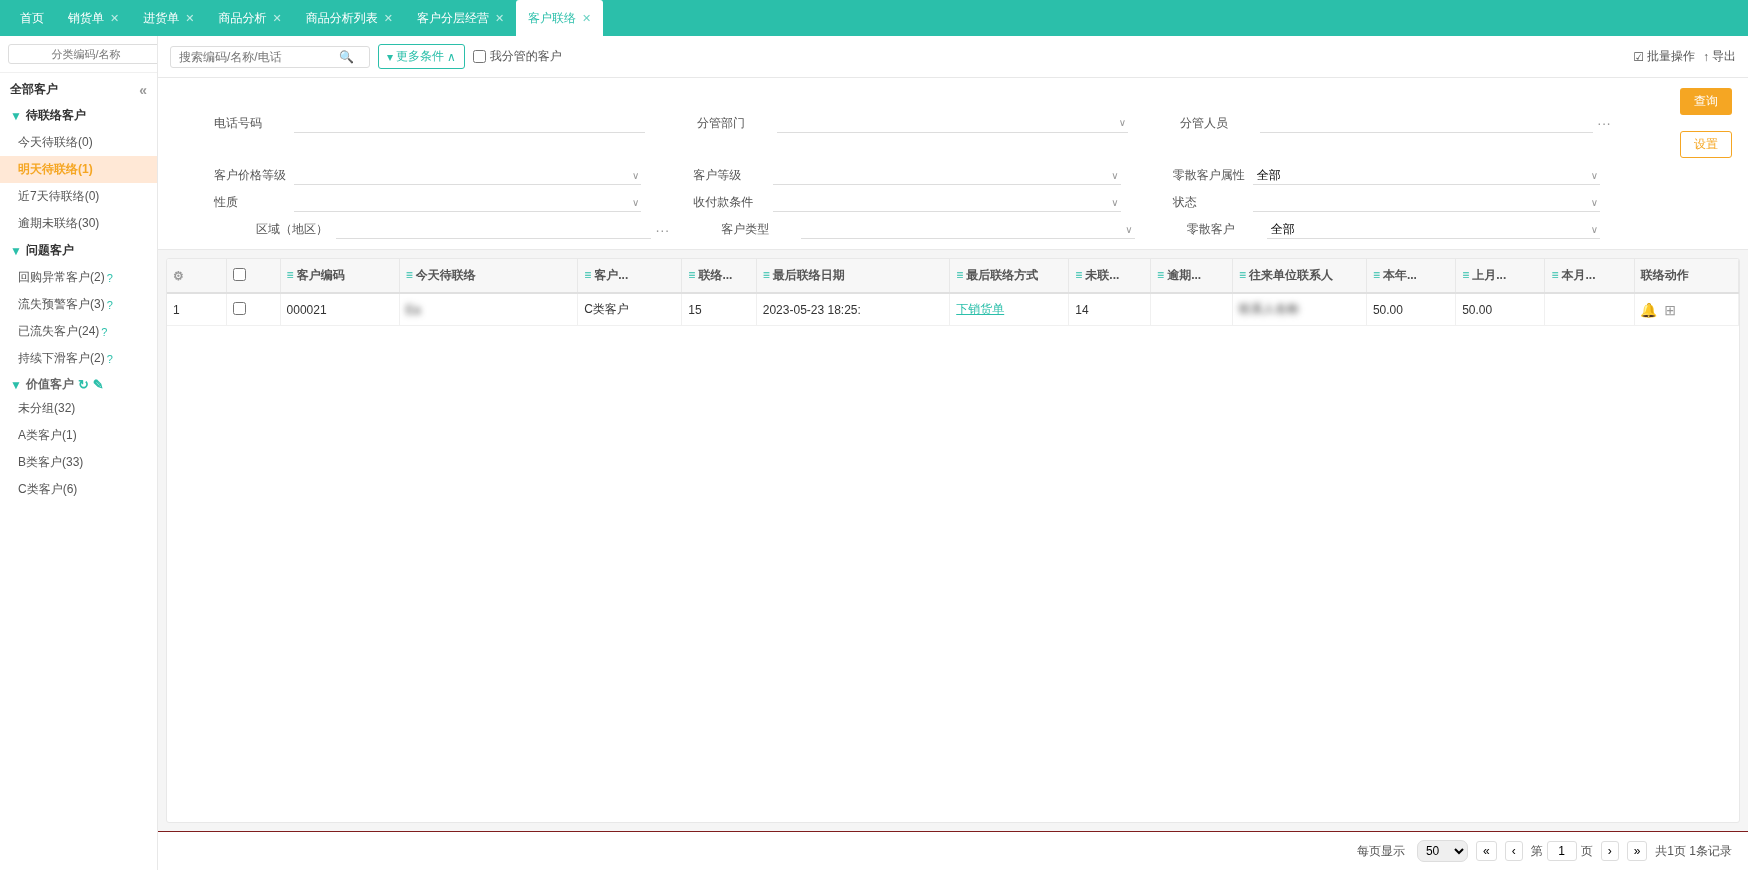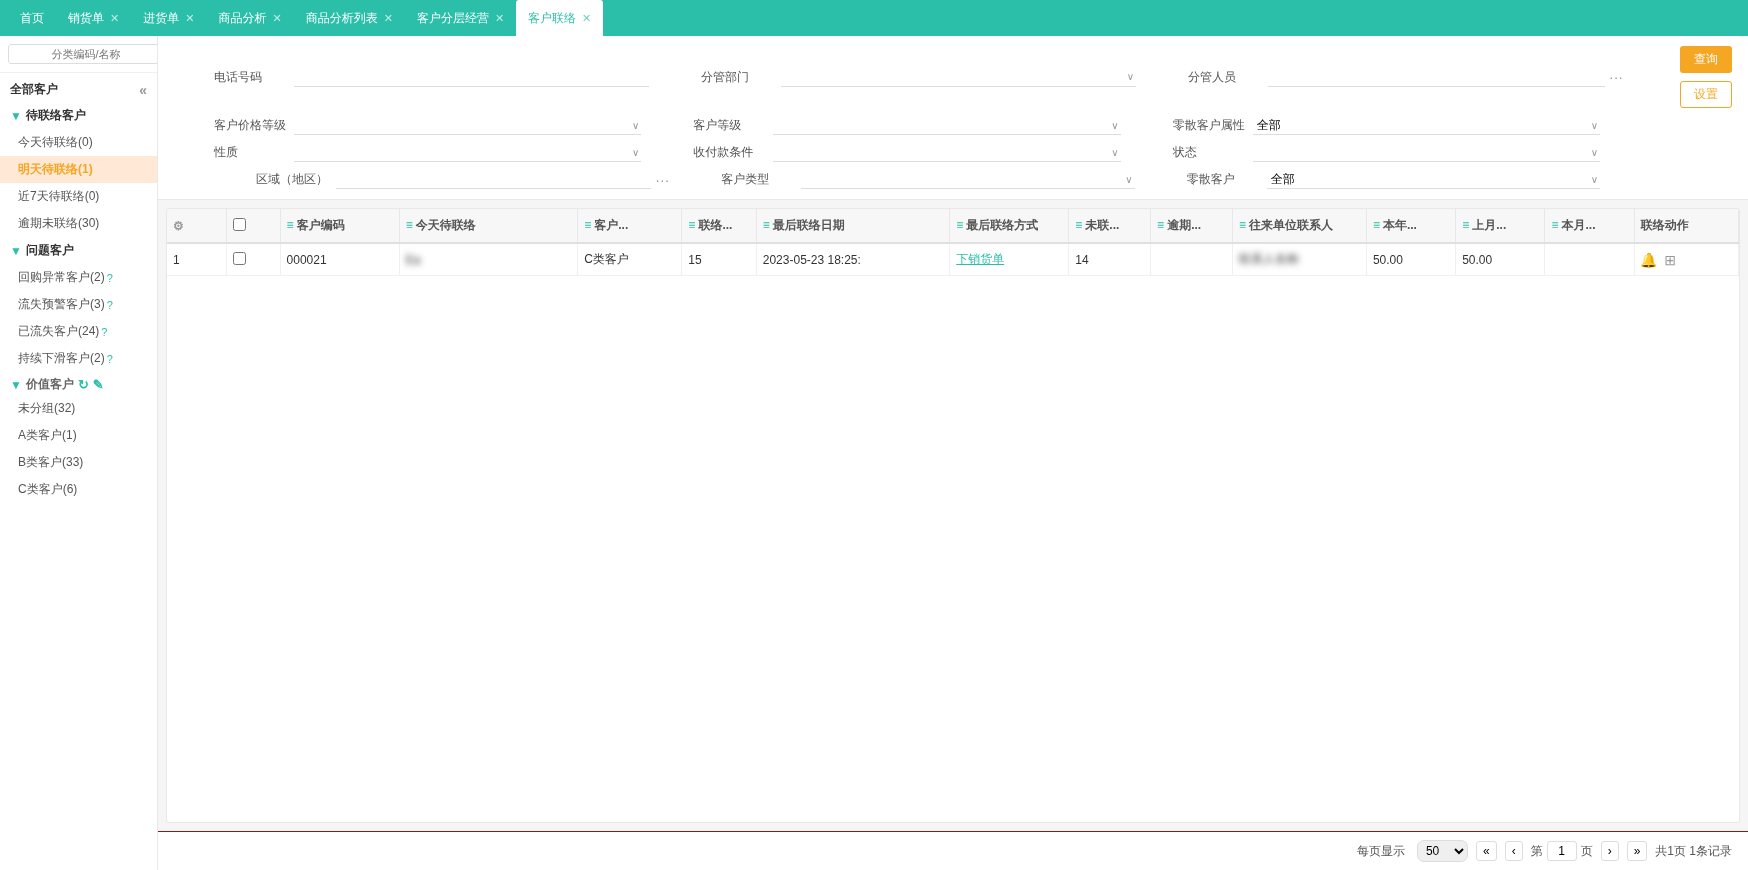--- a/index.html
+++ b/index.html
@@ -224,22 +224,22 @@
       font-size: 12px;
       appearance: none;
       padding: 2px 4px;
       cursor: pointer;
     }
     .filter-select-wrap .chevron { color: #999; font-size: 10px; position: absolute; right: 2px; }
     .filter-dots { color: #999; font-size: 14px; margin-left: 4px; cursor: pointer; }
     .filter-action {
       display: flex;
       flex-direction: column;
-      gap: 8px;
-      margin-left: 8px;
+      gap: 16px;
+      margin-left: 20px;
       padding-left: 37px;
     }
     .btn-query {
       background: #f5a623;
       color: #fff;
       border: none;
       border-radius: 3px;
       padding: 5px 14px;
       cursor: pointer;
       font-size: 12px;
@@ -459,20 +459,45 @@
     <div class="sidebar-item">
       <span>B类客户(33)</span>
     </div>
     <div class="sidebar-item">
       <span>C类客户(6)</span>
     </div>
   </div>
 
   <div class="content-area">
 
+    <div class="search-toolbar">
+      <div class="search-input-wrap">
+        <input type="text" placeholder="搜索编码/名称/电话" style="">
+        <span class="search-icon">🔍</span>
+      </div>
+      <div class="filter-btn">
+        <span>▾</span>
+        <span>更多条件</span>
+        <span>∧</span>
+      </div>
+      <div class="checkbox-wrap">
+        <input type="checkbox" style="">
+        <span>我分管的客户</span>
+      </div>
+      <div class="toolbar-right">
+        <div class="batch-op-btn">
+          <span>☑</span>
+          <span>批量操作</span>
+        </div>
+        <div class="export-btn">
+          <span>↑</span>
+          <span>导出</span>
+        </div>
+      </div>
+    </div>
 
     <div class="filter-panel">
 
       <div class="filter-row">
         <div class="filter-field">
           <span class="filter-label">电话号码</span>
           <input class="filter-input" type="text" style="">
         </div>
         <div class="filter-field">
           <span class="filter-label">分管部门</span>

